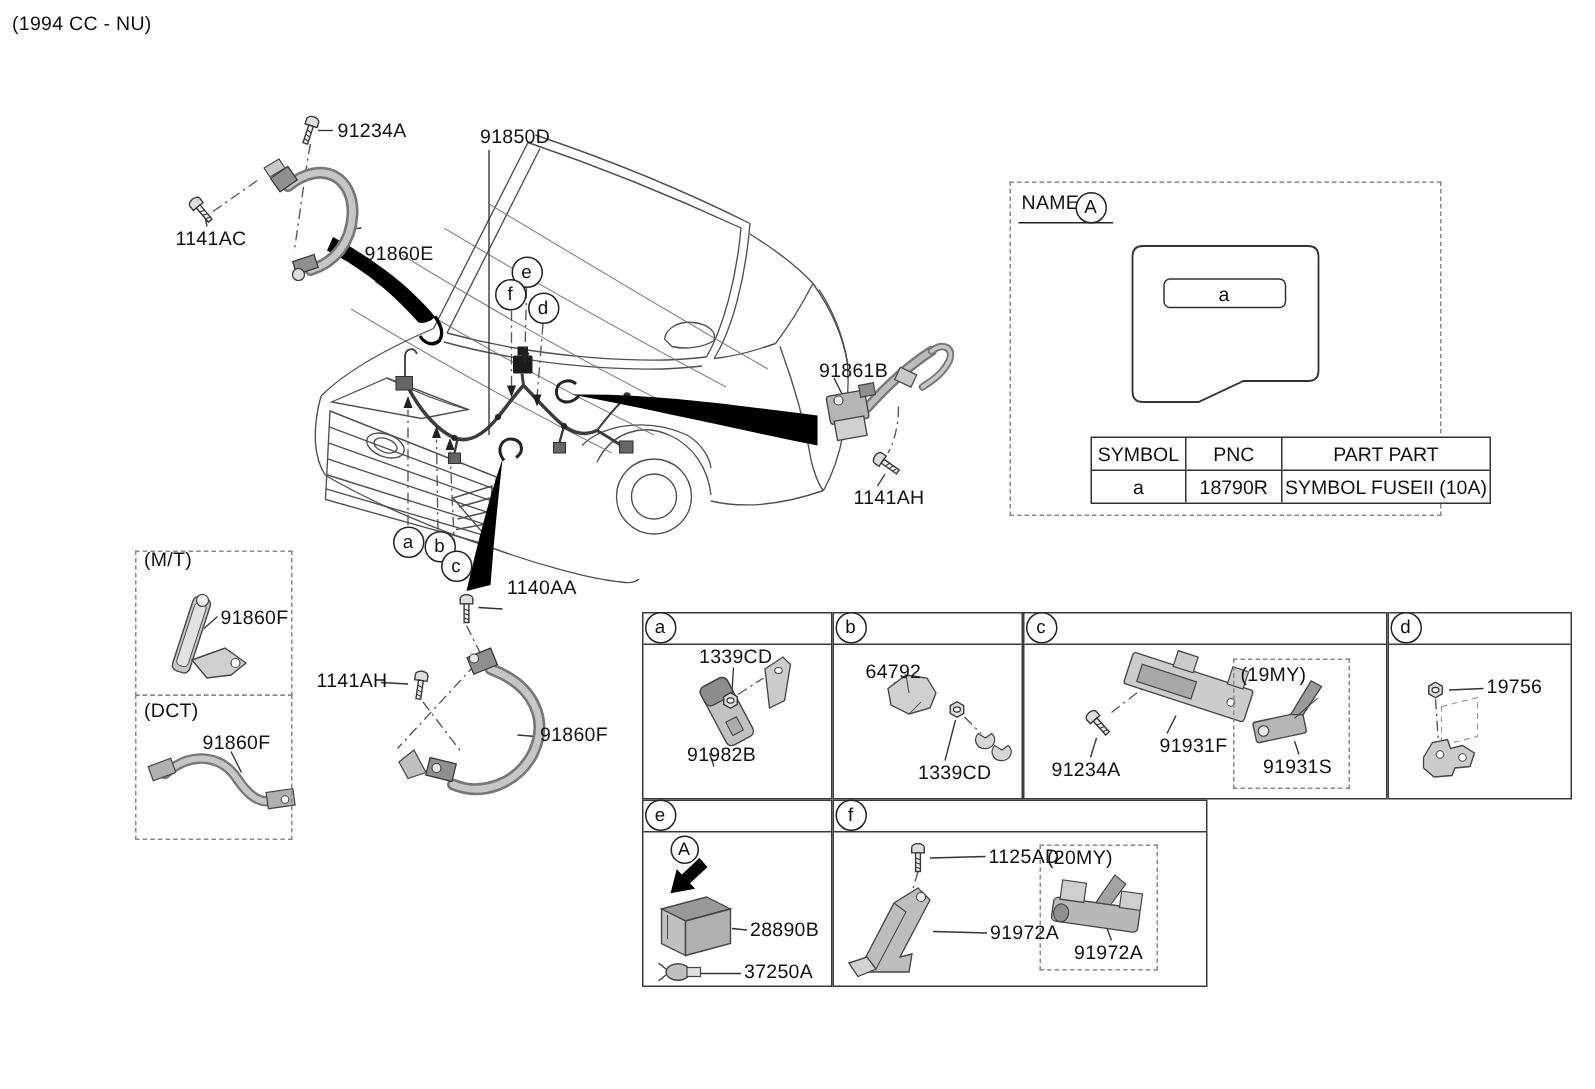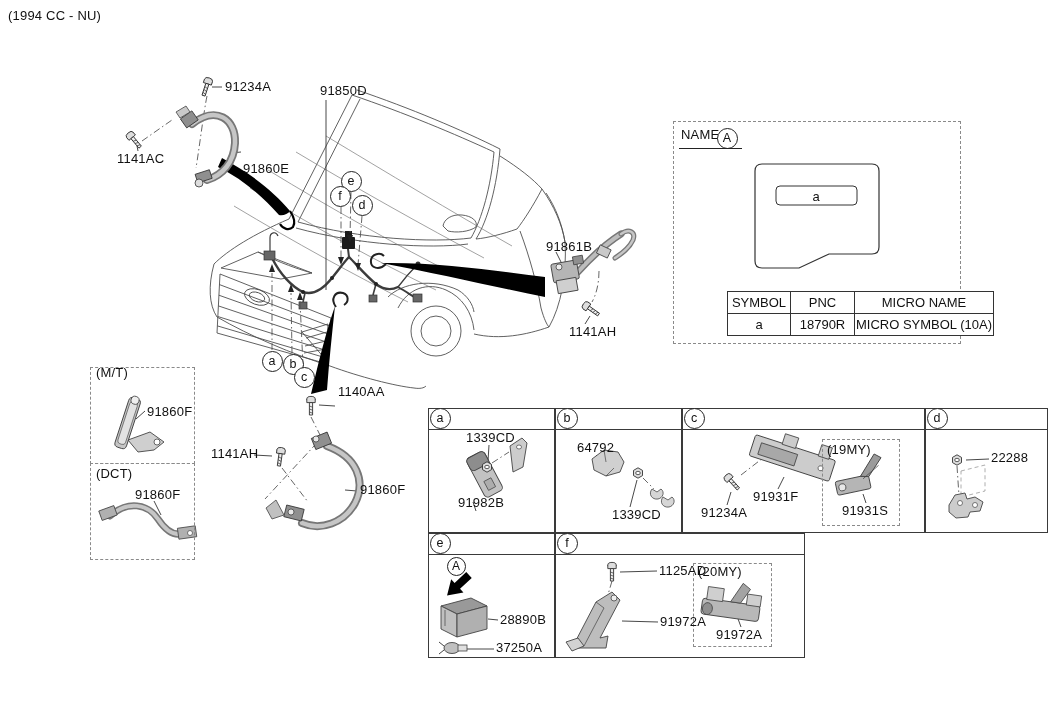--- a/index.html
+++ b/index.html
@@ -355,26 +355,26 @@
 
   <div class="dbox" style="left:673px;top:121px;width:288px;height:223px"></div>
   <div class="lbl" style="left:681px;top:128px">NAME</div>
   <div class="co" style="left:727px;top:138px">A</div>
   <div class="vunderline"></div>
   <div class="clabel" style="left:816px;top:196px">a</div>
   <div class="vtable">
     <div class="vrow vhead">
       <div class="vc c1">SYMBOL</div>
       <div class="vc c2">PNC</div>
-      <div class="vc c3">MICRO NAME</div>
+      <div class="vc c3">PART PART</div>
     </div>
     <div class="vrow">
       <div class="vc c1">a</div>
       <div class="vc c2">18790R</div>
-      <div class="vc c3">MICRO SYMBOL (10A)</div>
+      <div class="vc c3">SYMBOL FUSEII (10A)</div>
     </div>
   </div>
 
   <div class="gcell" style="left:428px;top:408px;width:127px;height:125px">
       <div class="ghead"></div>
     </div>
   <div class="gcell" style="left:555px;top:408px;width:127px;height:125px">
       <div class="ghead"></div>
     </div>
   <div class="gcell" style="left:682px;top:408px;width:243px;height:125px">
@@ -398,24 +398,24 @@
   <div class="co" style="left:567px;top:543px">f</div>
 
   <div class="dbox" style="left:822px;top:439px;width:78px;height:87px"></div>
   <div class="dbox" style="left:693px;top:563px;width:79px;height:84px"></div>
 
   <div class="lbl" style="left:466px;top:431px">1339CD</div>
   <div class="lbl" style="left:458px;top:496px">91982B</div>
   <div class="lbl" style="left:577px;top:441px">64792</div>
   <div class="lbl" style="left:612px;top:508px">1339CD</div>
   <div class="lbl" style="left:701px;top:506px">91234A</div>
-  <div class="lbl" style="left:753px;top:490px">91931F</div>
+  <div class="lbl" style="left:773px;top:490px">91931F</div>
   <div class="lbl" style="left:827px;top:443px">(19MY)</div>
   <div class="lbl" style="left:842px;top:504px">91931S</div>
-  <div class="lbl" style="left:991px;top:451px">22288</div>
+  <div class="lbl" style="left:991px;top:451px">19756</div>
   <div class="co sm" style="left:456px;top:566px">A</div>
   <div class="lbl" style="left:500px;top:613px">28890B</div>
   <div class="lbl" style="left:496px;top:641px">37250A</div>
   <div class="lbl" style="left:659px;top:564px">1125AD</div>
   <div class="lbl" style="left:660px;top:615px">91972A</div>
   <div class="lbl" style="left:698px;top:565px">(20MY)</div>
   <div class="lbl" style="left:716px;top:628px">91972A</div>
 
 </div>
 

